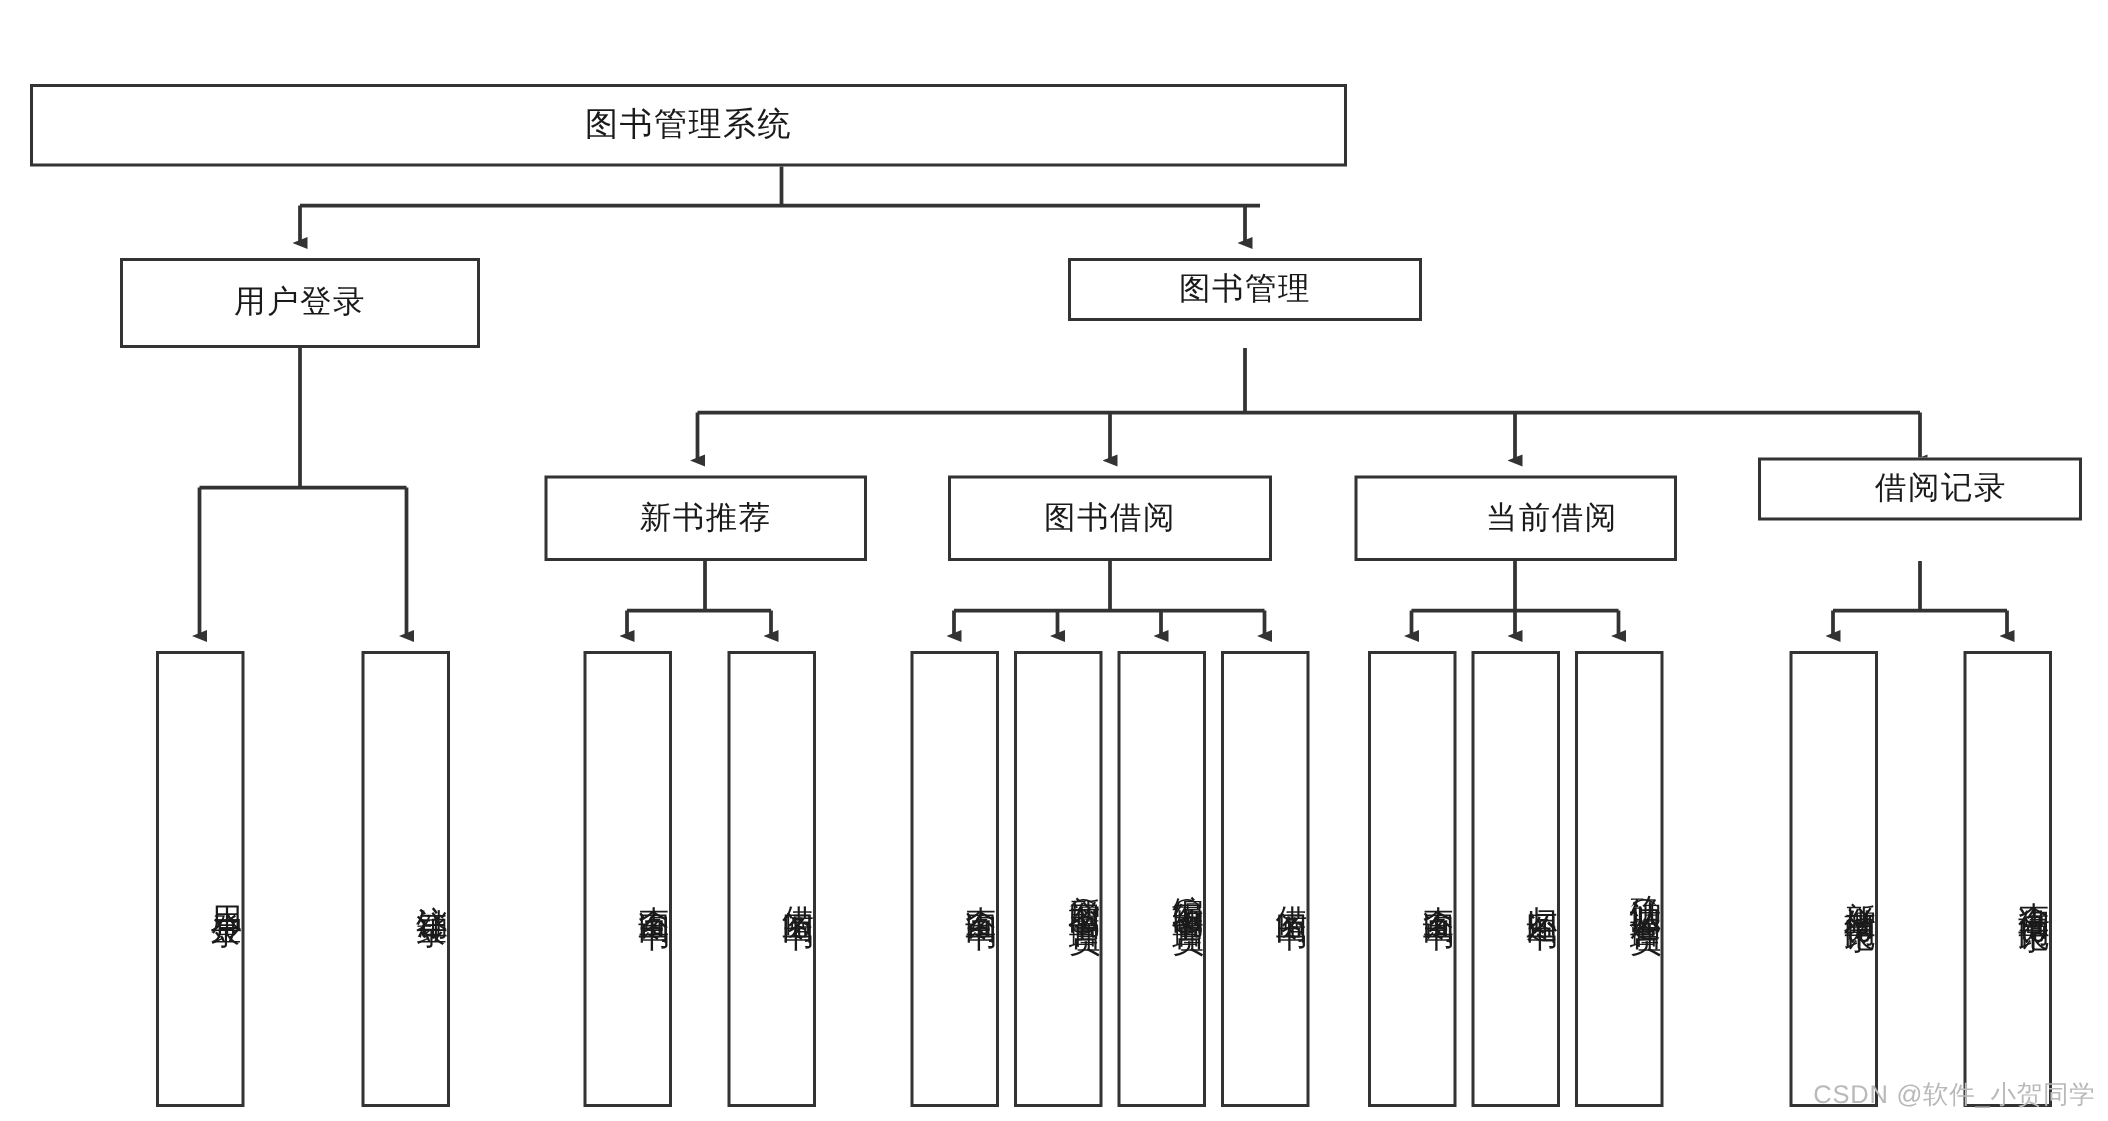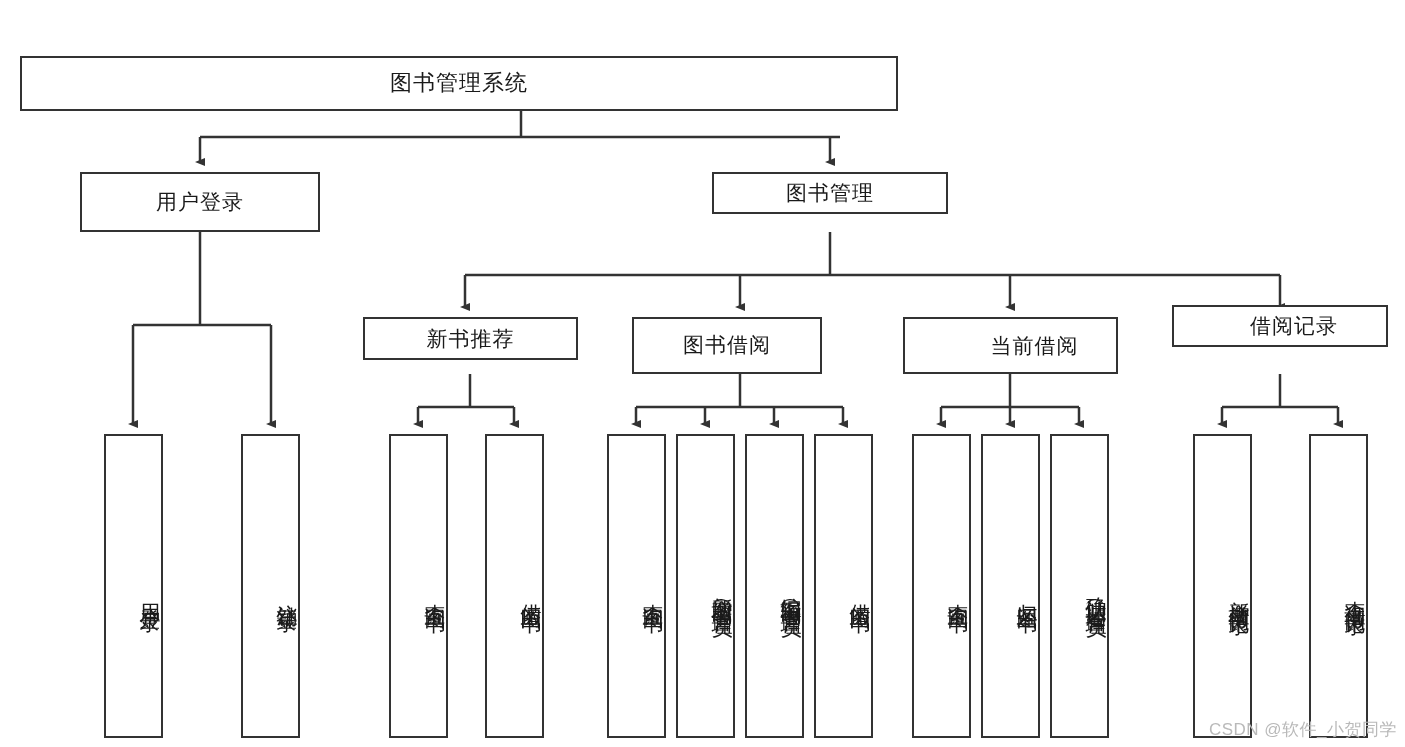--- a/index.html
+++ b/index.html
@@ -133,24 +133,24 @@
     <span>图书管理系统</span>
   </div>
 
   <div class="node node-h" style="left:80px; top:172px; width:240px; height:60px;">
     <span>用户登录</span>
   </div>
   <div class="node node-h" style="left:712px; top:172px; width:236px; height:42px;">
     <span>图书管理</span>
   </div>
 
-  <div class="node node-h" style="left:363px; top:317px; width:215px; height:43px;">
+  <div class="node node-h" style="left:363px; top:317px; width:215px; height:57px;">
     <span>新书推荐</span>
   </div>
-  <div class="node node-h" style="left:632px; top:317px; width:190px; height:57px;font-family:Liberation Serif, serif;">
+  <div class="node node-h" style="left:632px; top:317px; width:216px; height:57px;">
     <span>图书借阅</span>
   </div>
   <div class="node node-h" style="left:903px; top:317px; width:215px; height:57px;padding-left:48px;">
     <span>当前借阅</span>
   </div>
   <div class="node node-h" style="left:1172px; top:305px; width:216px; height:42px;padding-left:28px;">
     <span>借阅记录</span>
   </div>
 
   <div class="node node-v" style="left:104px; top:434px; width:59px; height:304px;">

